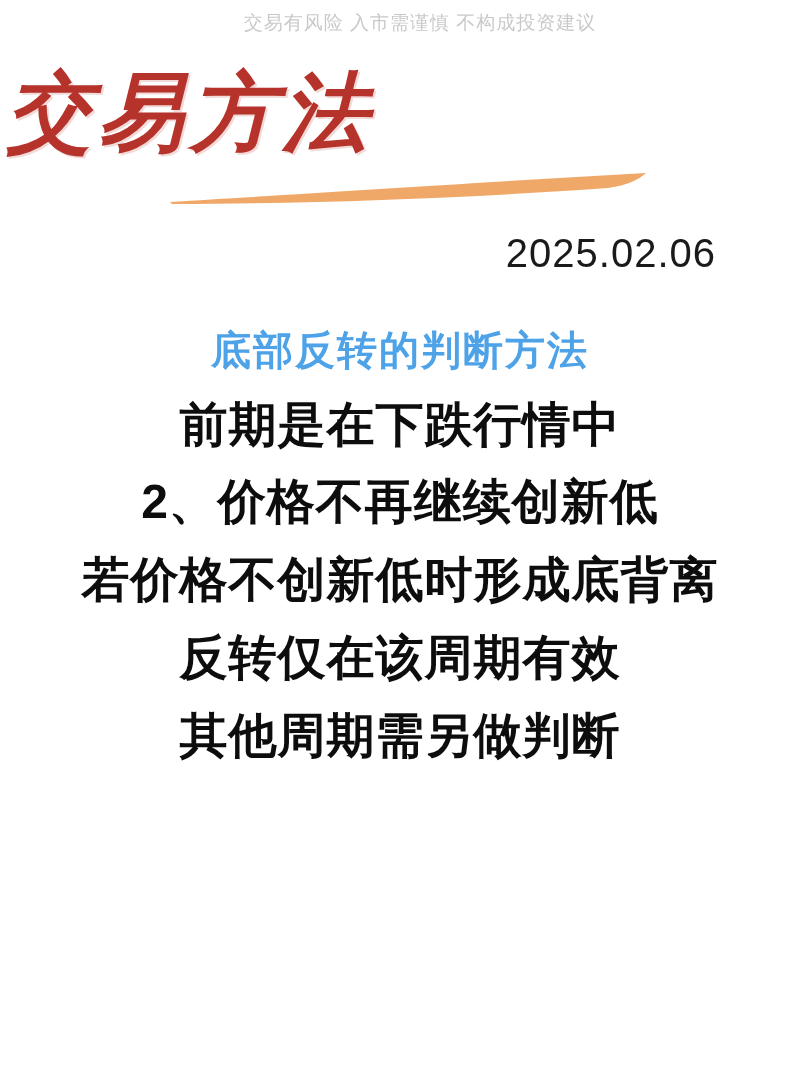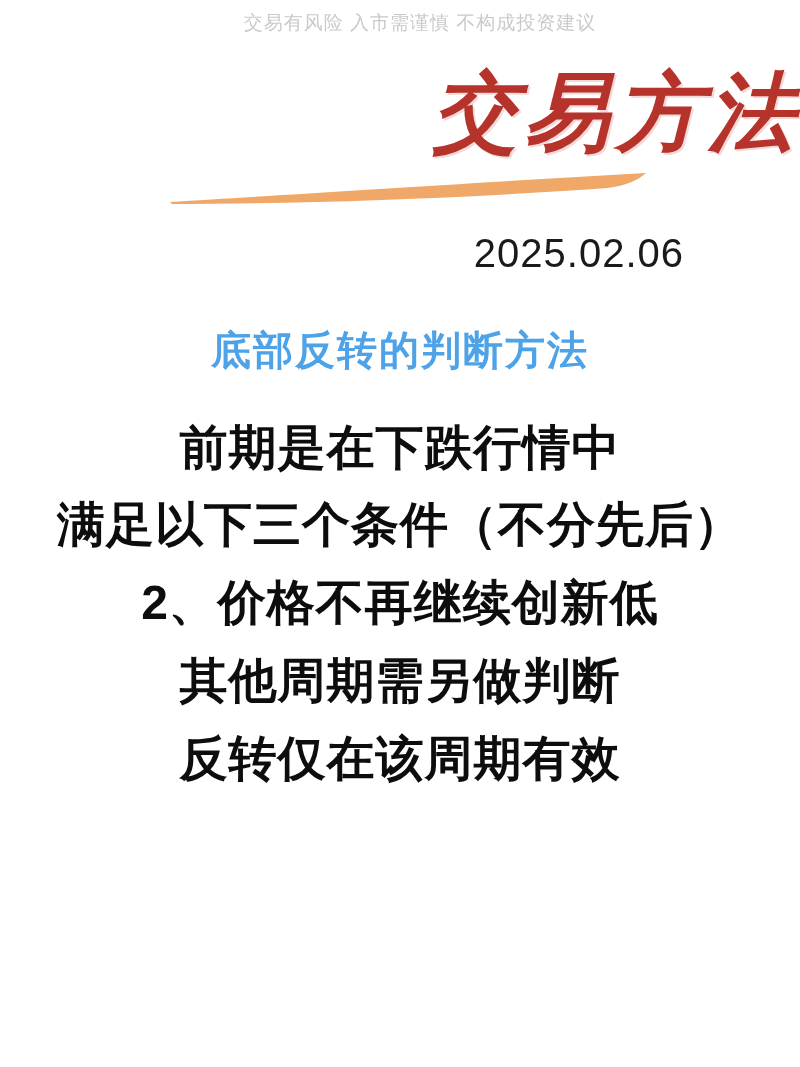--- a/index.html
+++ b/index.html
@@ -27,61 +27,62 @@
   }
 
   .title-block {
     position: relative;
     width: 100%;
     margin-top: 30px;
     height: 170px;
   }
 
   .main-title {
-    text-align: right;
+    text-align: left;
     font-family: "DejaVu Serif", "Liberation Serif", serif;
     font-weight: bold;
     font-style: italic;
     font-size: 86px;
     color: #b5332b;
     letter-spacing: 6px;
     line-height: 1.05;
     text-shadow: 2px 2px 0 rgba(181,51,43,0.18);
+    margin-left: 6px;
   }
 
   .brush-underline {
     position: absolute;
     left: 168px;
     top: 104px;
     width: 480px;
     height: 34px;
   }
 
   .date-line {
     text-align: right;
-    padding-right: 116px;
+    padding-right: 84px;
     margin-top: -6px;
     font-size: 40px;
     color: #1a1a1a;
     font-family: "Liberation Sans", sans-serif;
     letter-spacing: 1px;
   }
 
   .content {
     margin-top: 44px;
     text-align: center;
   }
 
   .section-heading {
     color: #4ea3e8;
     font-size: 40px;
     font-weight: bold;
     letter-spacing: 2px;
     line-height: 1.5;
-    margin-bottom: 29px;
+    margin-bottom: 6px;
   }
 
   .line {
     color: #0d0d0d;
     font-size: 48px;
     font-weight: bold;
     letter-spacing: 1px;
     line-height: 1.62;
     white-space: nowrap;
   }
@@ -98,17 +99,17 @@
     <path d="M2 31 C 120 24, 300 12, 478 2 C 470 9, 460 14, 440 17 C 300 27, 140 33, 4 33 Z" fill="#f0a868"></path>
   </svg>
 </div>
 
 <div class="date-line">2025.02.06</div>
 
 <div class="content">
   <div class="section-heading">底部反转的判断方法</div>
 
   <div class="line">前期是在下跌行情中</div>
-  <div class="line">满足以下三个条件（不分先后）</div>
   <div class="line">2、价格不再继续创新低</div>
+  <div class="line">若价格不创新低时形成底背离</div>
+  <div class="line">反转仅在该周期有效</div>
   <div class="line">其他周期需另做判断</div>
-  <div class="line">反转仅在该周期有效</div>
 </div>
 
 </body></html>

